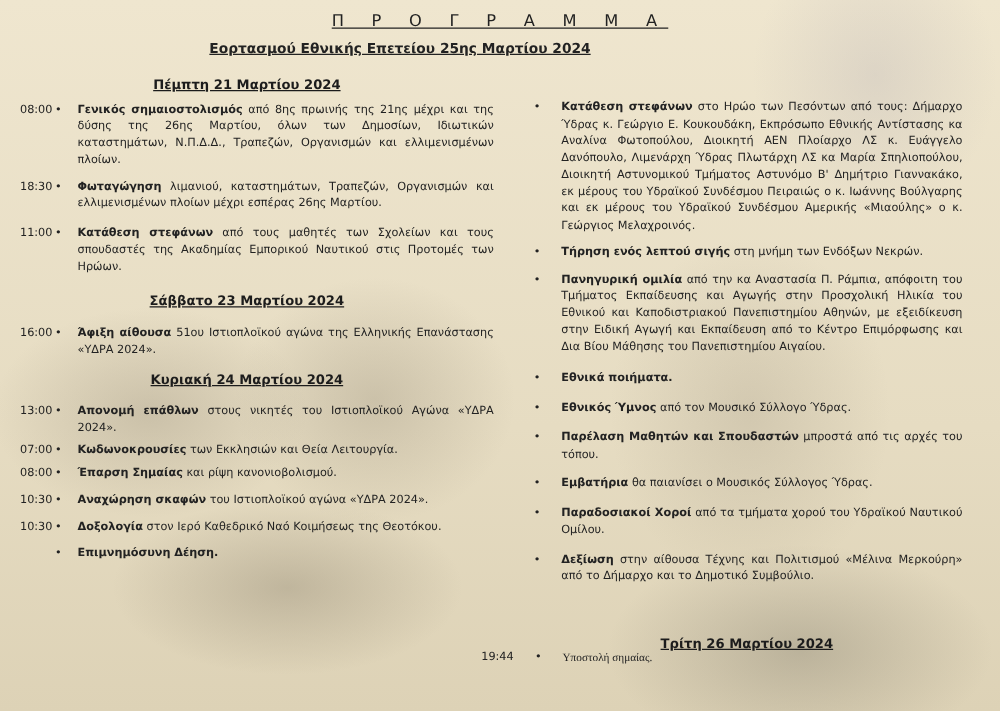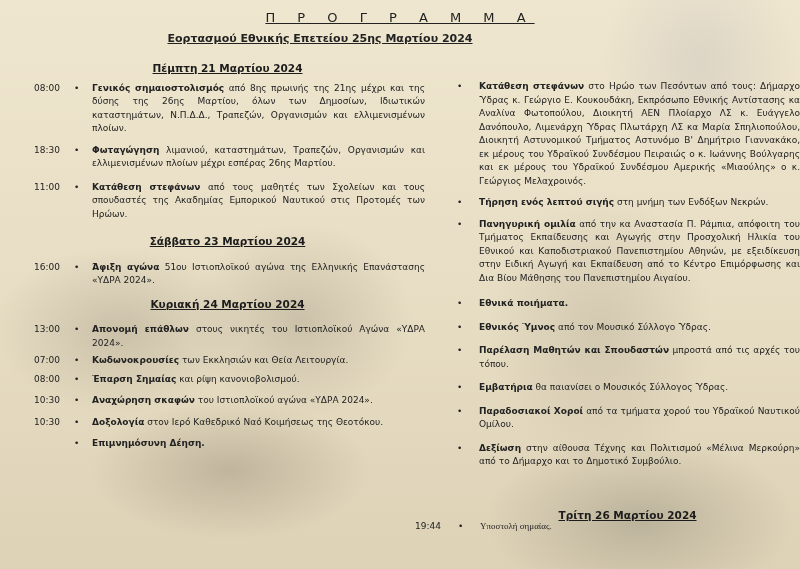--- a/index.html
+++ b/index.html
@@ -22,29 +22,29 @@
   }
   .page { position: absolute; inset: 0; }
   .title {
     position: absolute; top: 10px; left: 0; width: 800px; text-align: center;
     font-size: 13px; letter-spacing: 9px; text-decoration: underline; color: #222;
   }
   .subtitle {
     position: absolute; top: 32px; left: 0; width: 640px; text-align: center;
     font-size: 11px; font-weight: bold; text-decoration: underline;
   }
-  .col { position: absolute; font-size: 9px; line-height: 13.5px; padding-left: 30px; }
+  .col { position: absolute; font-size: 9px; line-height: 13.5px; }
   .col-left { left: 0; top: 62px; width: 395px; }
   .col-right { left: 425px; top: 80px; width: 345px; }
   .day {
     text-align: center; font-size: 10.5px; font-weight: bold;
     text-decoration: underline; margin: 0 0 6px 0; color: #1c1c1c;
   }
   .item { position: relative; padding-left: 62px; margin-bottom: 8px; text-align: justify; }
-  .item .time { position: absolute; left: 4px; top: 0; }
+  .item .time { position: absolute; left: 16px; top: 0; }
   .item .bullet { position: absolute; left: 44px; top: 0; }
   .col-right .item { padding-left: 24px; }
   .col-right .item .bullet { left: 2px; }
   .item b { font-weight: bold; }
   .plain-item { margin-bottom: 2px; }
 </style>
 </head>
 <body>
 
 <div class="bg"></div>
@@ -70,21 +70,21 @@
     <div class="item" style="margin-bottom:14px">
       <span class="time">11:00</span>
       <span class="bullet">•</span>
       <b>Κατάθεση στεφάνων</b><span> από τους μαθητές των Σχολείων και τους σπουδαστές της Ακαδημίας Εμπορικού Ναυτικού στις Προτομές των Ηρώων.</span>
     </div>
 
     <div class="day" style="margin-bottom:12px">Σάββατο 23 Μαρτίου 2024</div>
     <div class="item" style="margin-bottom:10px">
       <span class="time">16:00</span>
       <span class="bullet">•</span>
-      <b>Άφιξη αγώνα</b><span> 51ου Ιστιοπλοϊκού αγώνα της Ελληνικής Επανάστασης «ΥΔΡΑ 2024».</span>
+      <b>Άφιξη αίθουσα</b><span> 51ου Ιστιοπλοϊκού αγώνα της Ελληνικής Επανάστασης «ΥΔΡΑ 2024».</span>
     </div>
 
     <div class="day" style="margin-bottom:12px">Κυριακή 24 Μαρτίου 2024</div>
     <div class="item" style="margin-bottom:4px">
       <span class="time">13:00</span>
       <span class="bullet">•</span>
       <b>Απονομή επάθλων</b><span> στους νικητές του Ιστιοπλοϊκού Αγώνα «ΥΔΡΑ 2024».</span>
     </div>
 
     <div class="item plain-item" style="margin-bottom:5px">

